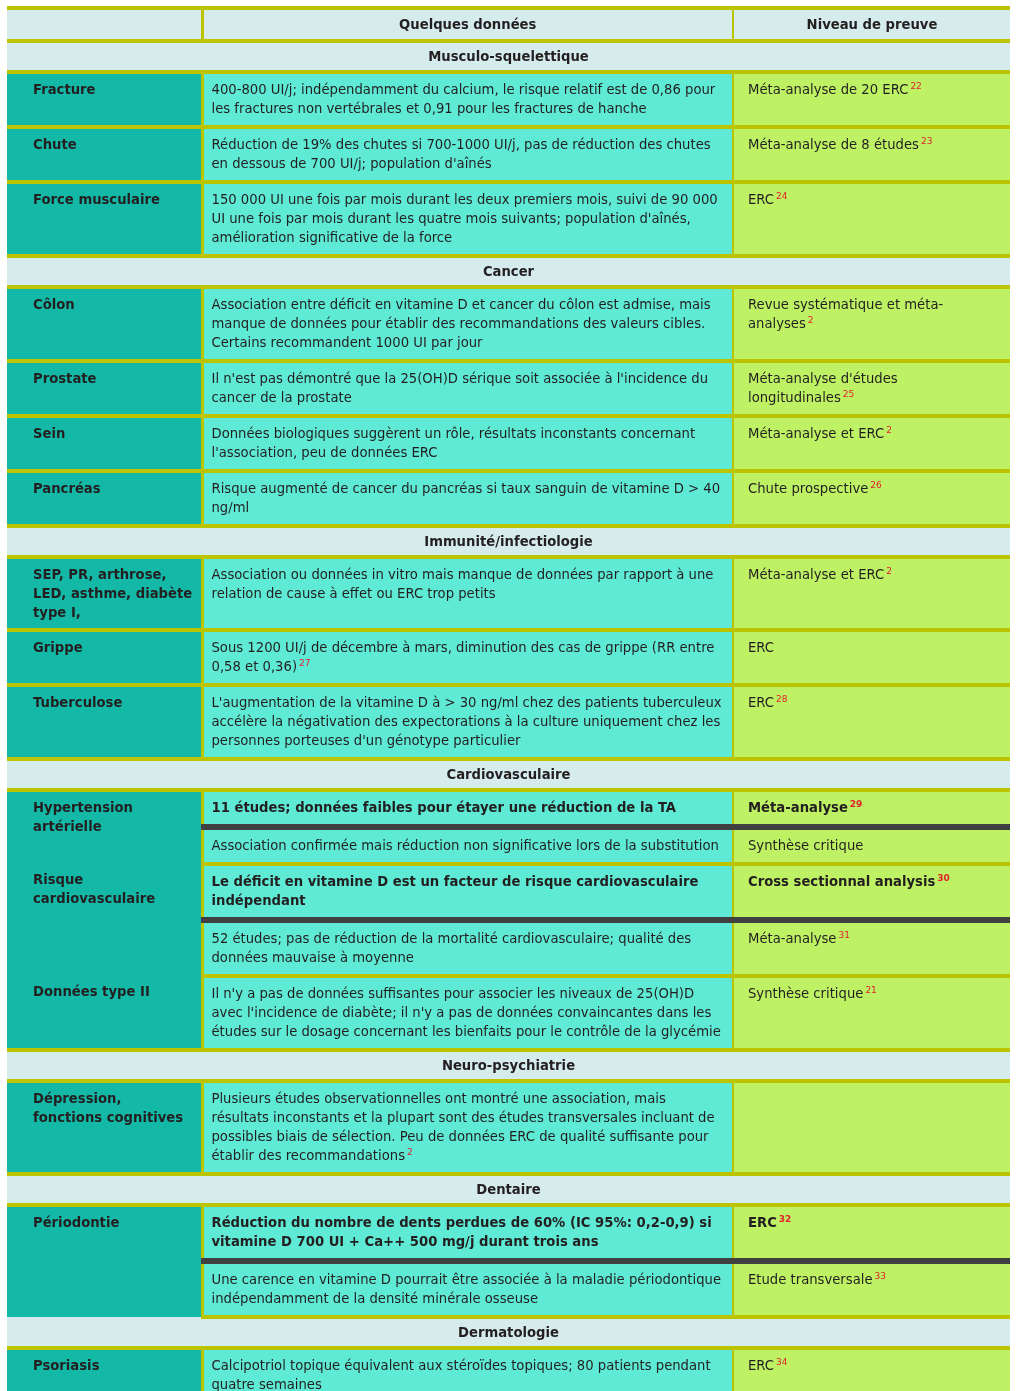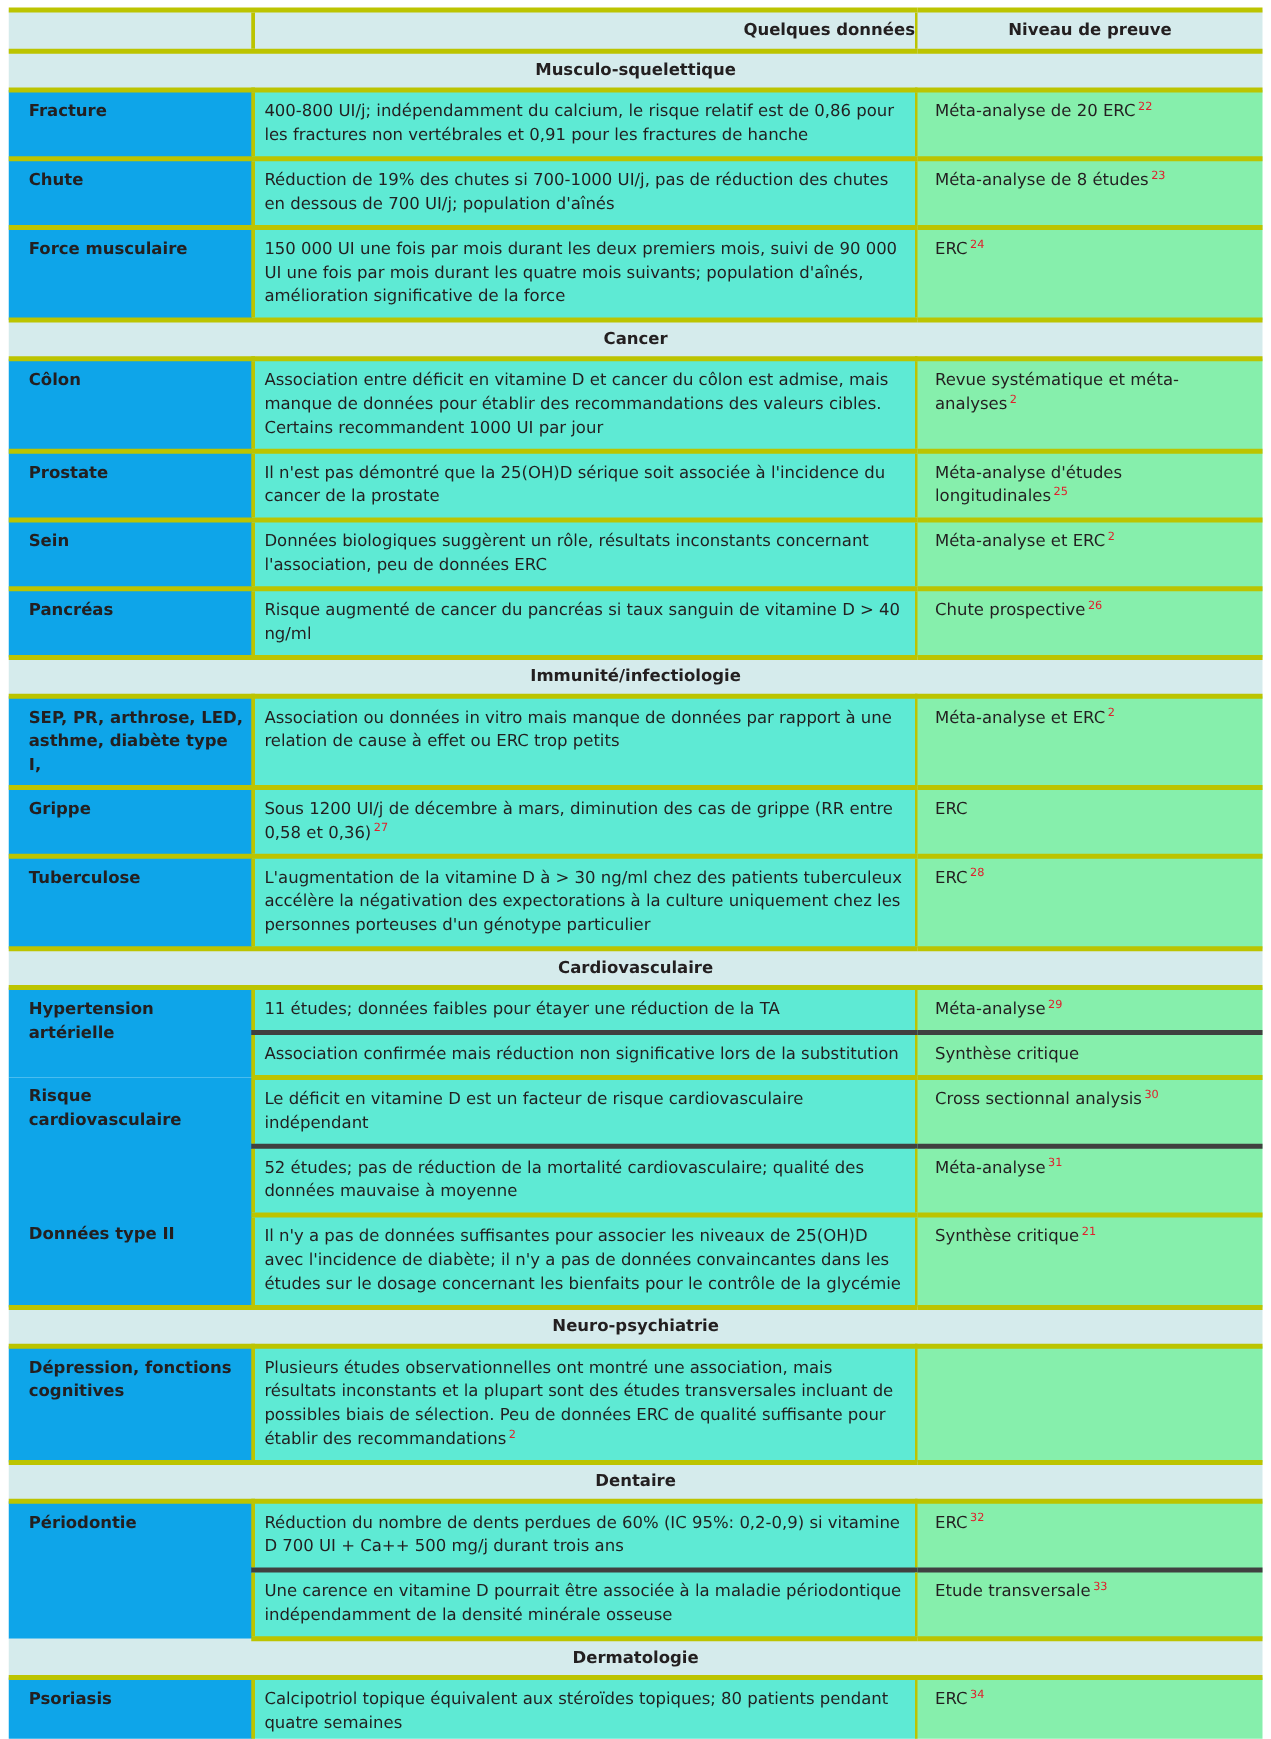--- a/index.html
+++ b/index.html
@@ -3,27 +3,27 @@
 <meta charset="utf-8">
 <style>
   html, body { margin: 0; padding: 0; background: #ffffff; }
   body { width: 1017px; height: 1391px; position: relative; overflow: hidden;
          font-family: "DejaVu Sans", sans-serif; color: #231f20; }
   .tbl { position: absolute; left: 7px; top: 6px; width: 1003px; border-collapse: collapse; table-layout: fixed; font-size: 13.2px; line-height: 19px; }
   .tbl td { vertical-align: top; padding: 0; }
   col.c1 { width: 195px; } col.c2 { width: 531px; } col.c3 { width: 277px; }
   .hdr td { background: #d5ebec; font-weight: bold; text-align: center; height: 29px; vertical-align: middle; border-top: 4px solid #bcc400; border-bottom: 4px solid #bcc400; }
   .hdr td.c1 { border-right: 3px solid #bcc400; }
-  .hdr td.c2 { border-right: 2px solid #bcc400; text-align: right; }
+  .hdr td.c2 { border-right: 2px solid #bcc400; }
   .sec td { background: #d5ebec; font-weight: bold; text-align: center; height: 27px; vertical-align: middle; border-bottom: 4px solid #bcc400; margin-left: 48px; }
-  td.lab { background: #0ea5e9; font-weight: bold; padding: 6px 6px 6px 16px; border-right: 3px solid #bcc400; }
+  td.lab { background: #14b8a6; font-weight: bold; padding: 6px 6px 6px 26px; border-right: 3px solid #bcc400; }
   td.dat { background: #5eead4; padding: 6px 8px 7px 8px; border-right: 2px solid #bcc400; }
-  td.ev  { background: #86efac; padding: 6px 8px 7px 14px; }
+  td.ev  { background: #bef264; padding: 6px 8px 7px 14px; }
   tr.grp-end td { border-bottom: 4px solid #bcc400; }
-  tr.sub-end td.dat, tr.sub-end td.ev { border-bottom: 4px solid #404040; }
+  tr.sub-end td.dat, tr.sub-end td.ev { border-bottom: 6px solid #404040; font-weight: bold; }
   sup.ref { color: #e0202c; font-size: 9px; vertical-align: 5px; line-height: 0; margin-left: 2px; }
 </style>
 </head>
 <body>
 
 <table class="tbl">
   <colgroup>
       <col class="c1">
       <col class="c2">
       <col class="c3">

